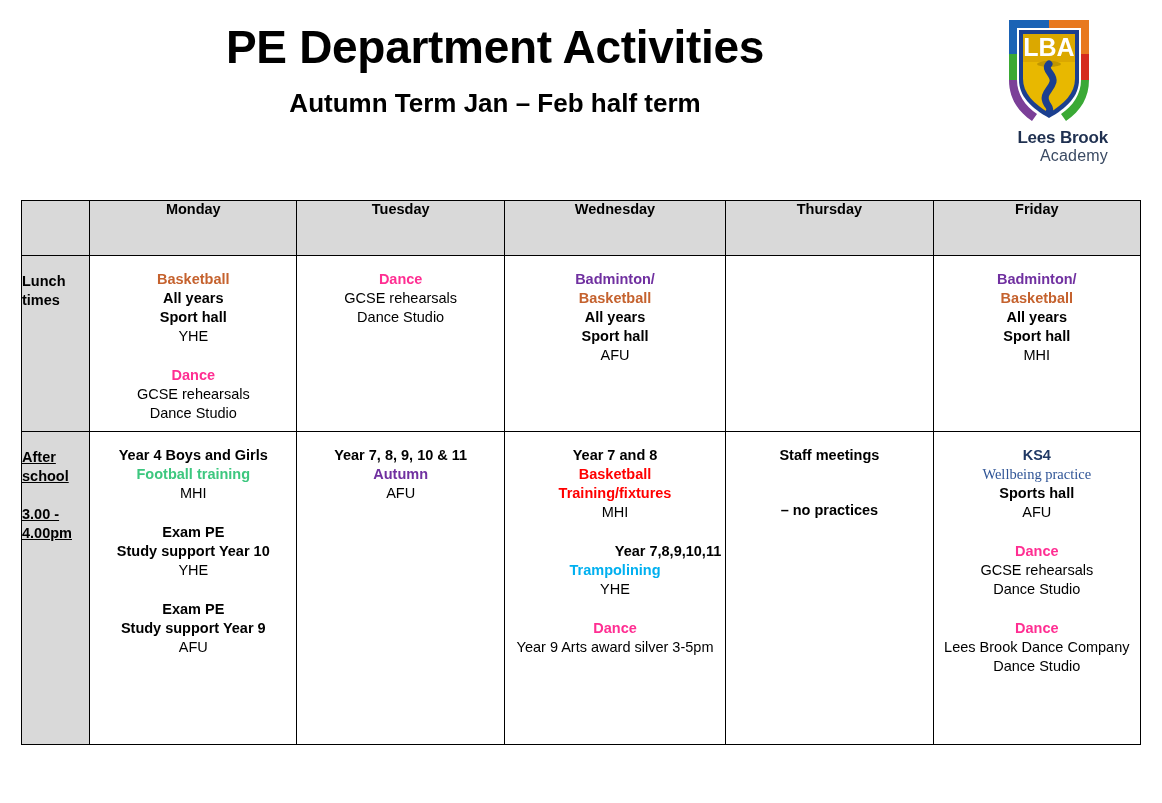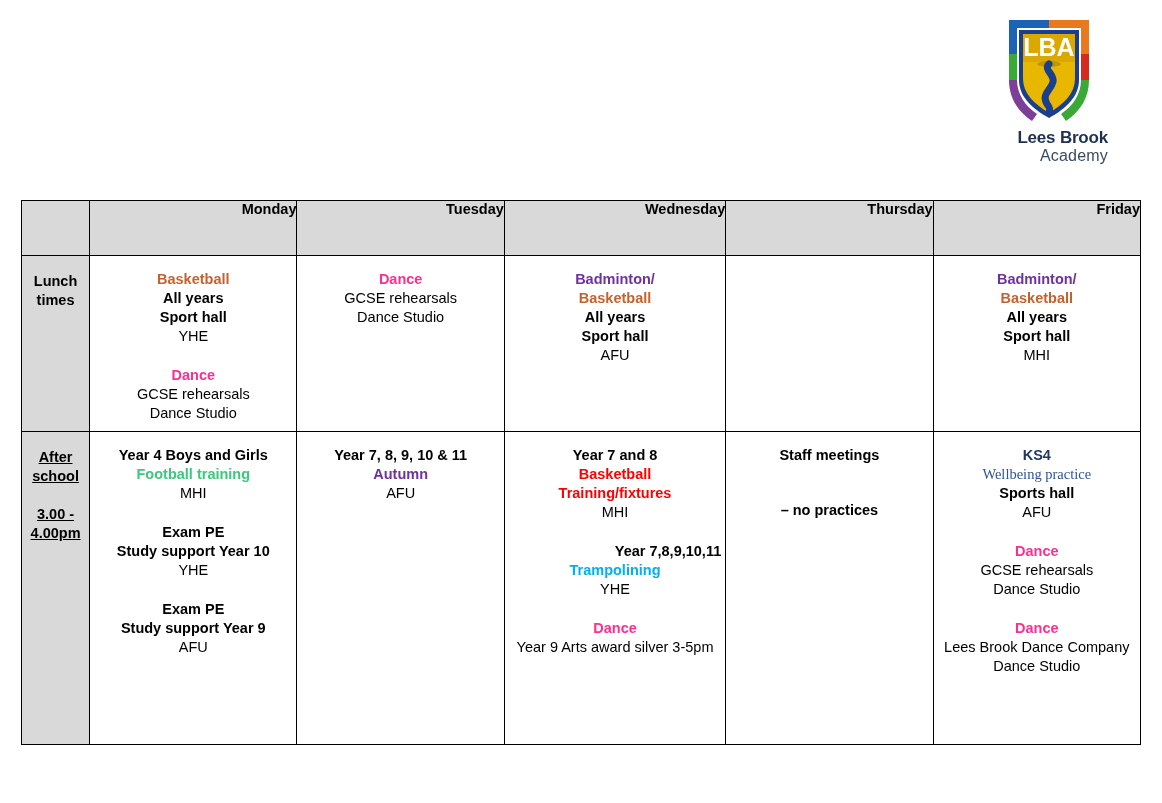--- a/index.html
+++ b/index.html
@@ -75,40 +75,38 @@
     left: 21px;
     top: 200px;
     width: 1120px;
     border-collapse: collapse;
     table-layout: fixed;
   }
   .timetable td, .timetable th {
     border: 1.6px solid #000000;
     vertical-align: top;
     padding: 0;
-    text-align: right;
   }
   col.c-label { width: 68px; }
   col.c-day   { width: 207px; }
   col.c-day3  { width: 221px; }
 
   thead th {
     background: #d9d9d9;
     height: 54px;
     font-size: 14.5px;
     font-weight: bold;
     text-align: center;
     vertical-align: top;
     padding-top: 8px;
   }
   thead th.corner { background: #d9d9d9; }
 
   td.rowlabel {
     background: #d9d9d9;
-    text-align: center;
     font-size: 14.5px;
     font-weight: bold;
     line-height: 1.32;
     padding-top: 16px;
   }
   td.daycell {
     text-align: center;
     font-size: 14.5px;
     line-height: 1.31;
     padding: 14px 4px 8px 4px;
@@ -119,20 +117,24 @@
   .blk { margin-bottom: 0; }
   .blk + .blk { margin-top: 20px; }
   .ln { display: block; white-space: pre-wrap; }
   .b { font-weight: bold; }
 </style>
 </head>
 <body>
 
 <div class="header">
 
+  <div class="title-block">
+    <div class="main-title">PE Department Activities</div>
+    <div class="sub-title">Autumn Term Jan – Feb half term</div>
+  </div>
 
   <div class="logo">
     <svg class="logo-shield" width="104" height="110" viewBox="0 0 104 110">
 
       <path d="M12 6 H52 V14 H20 V40 H12 Z" fill="#1b63b5"></path>
       <path d="M12 40 H20 V66 H12 Z" fill="#3aa935"></path>
       <path d="M12 66 H20 C20 80 28 92 40 100 L35 107 C20 97 12 83 12 66 Z" fill="#7b3f98"></path>
       <path d="M52 6 H92 V40 H84 V14 H52 Z" fill="#e8791f"></path>
       <path d="M84 40 H92 V66 H84 Z" fill="#d52b1e"></path>
       <path d="M84 66 H92 C92 83 84 97 69 107 L64 100 C76 92 84 80 84 66 Z" fill="#3aa935"></path>

